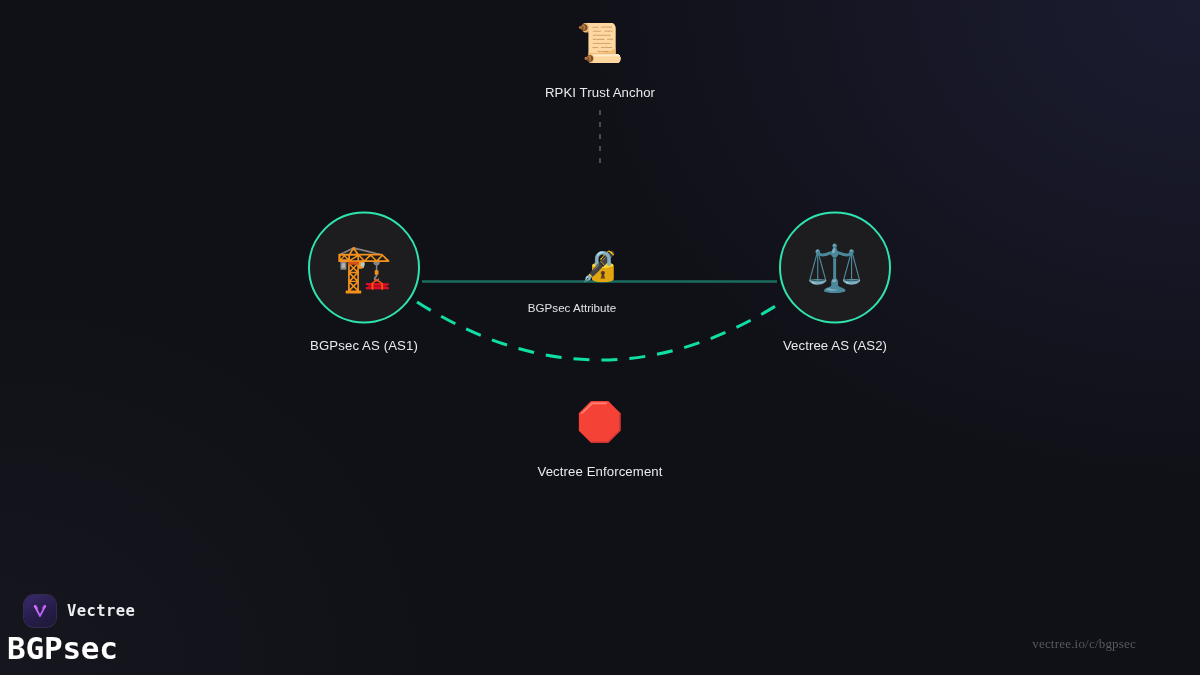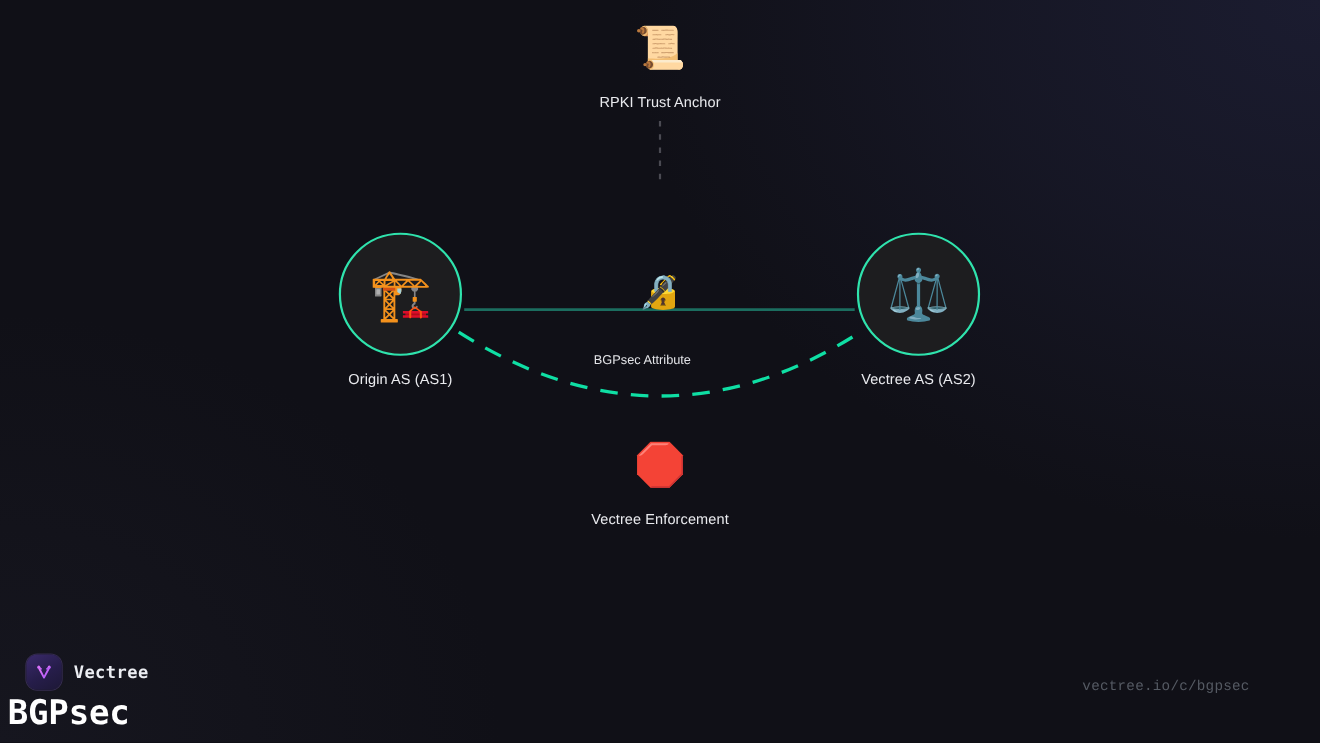--- a/index.html
+++ b/index.html
@@ -132,24 +132,24 @@
     top: 73px;
     color: #ffffff;
     font-size: 31px;
     font-weight: bold;
     font-family: "DejaVu Sans Mono", "Liberation Mono", monospace;
     letter-spacing: -0.2px;
   }
   .footer-url {
     position: absolute;
     right: 24px;
-    bottom: 44px;
+    bottom: 23px;
     color: #555a63;
     font-size: 13px;
-    font-family: Liberation Mono, monospace;
+    font-family: Liberation Serif, serif;
     letter-spacing: 0.2px;
   }
 </style>
 </head>
 <body>
 
 <div id="stage">
 
   <svg id="graph-svg" viewBox="0 0 1200 675" xmlns="http://www.w3.org/2000/svg">
 
@@ -162,37 +162,37 @@
 
   <div class="node plain" style="left:600px; top:62px;">
     <div class="node-emoji">📜</div>
     <div class="node-label">RPKI Trust Anchor</div>
   </div>
 
   <div class="node" style="left:364px; top:282px;">
     <div class="node-circle">
       <span class="node-emoji">🏗️</span>
     </div>
-    <div class="node-label">Origin AS (AS1)</div>
+    <div class="node-label">BGPsec AS (AS1)</div>
   </div>
 
   <div class="node" style="left:835px; top:282px;">
     <div class="node-circle">
       <span class="node-emoji">⚖️</span>
     </div>
     <div class="node-label">Vectree AS (AS2)</div>
   </div>
 
   <div class="node plain" style="left:600px; top:441px;">
     <div class="node-emoji">🛑</div>
     <div class="node-label">Vectree Enforcement</div>
   </div>
 
   <div class="edge-emoji" style="left:600px; top:266px;">🔏</div>
-  <div class="edge-label" style="left:584px; top:307px;margin-top:20px;">BGPsec Attribute</div>
+  <div class="edge-label" style="left:572px; top:307px;">BGPsec Attribute</div>
 
   <div id="footer">
     <div class="brand-row">
       <div class="brand-logo">
         <svg width="20" height="20" viewBox="0 0 24 24" xmlns="http://www.w3.org/2000/svg">
           <defs>
             <linearGradient id="vg" x1="0" y1="0" x2="1" y2="1">
               <stop offset="0%" stop-color="#e879f9"></stop>
               <stop offset="100%" stop-color="#a855f7"></stop>
             </linearGradient>

